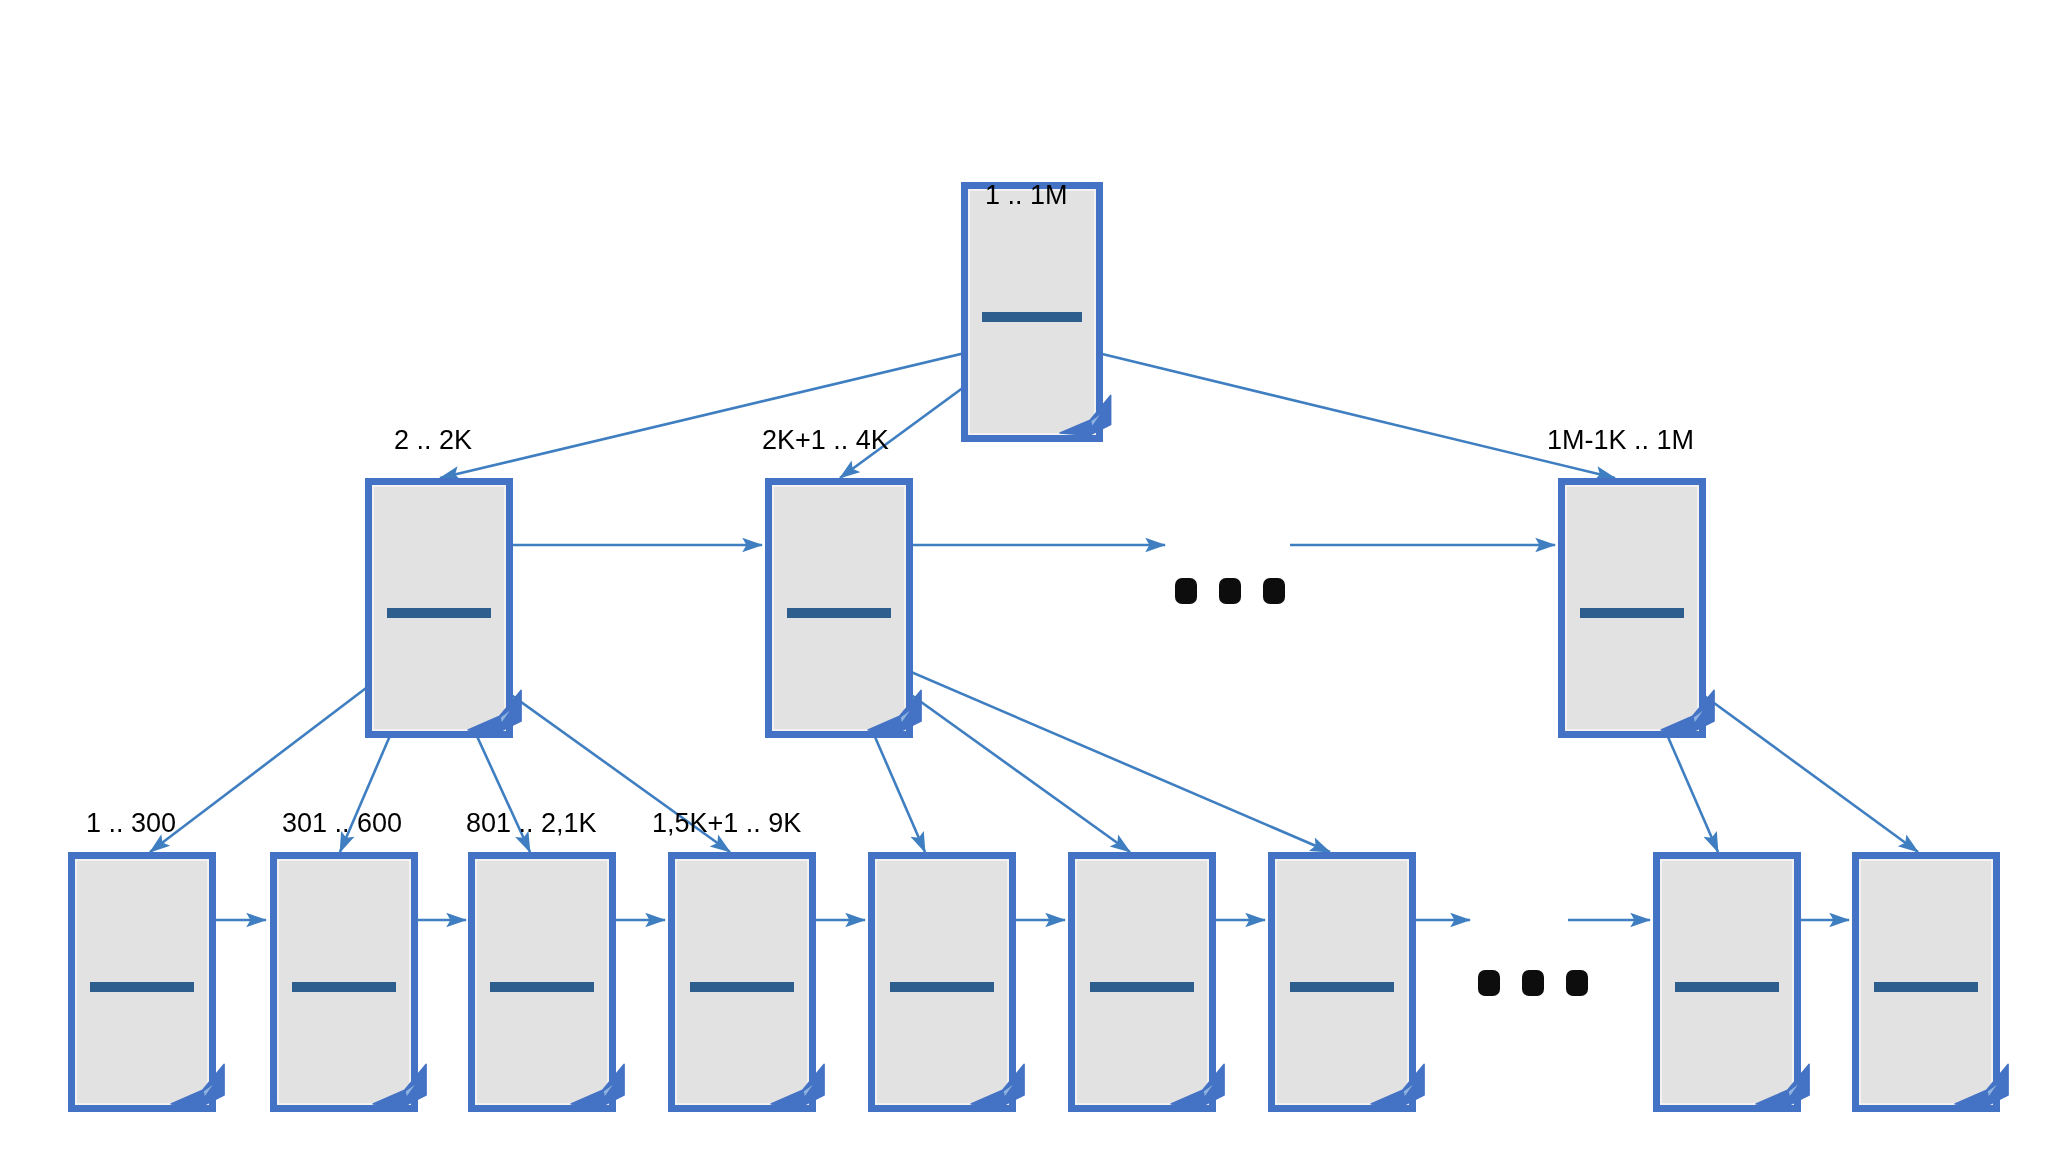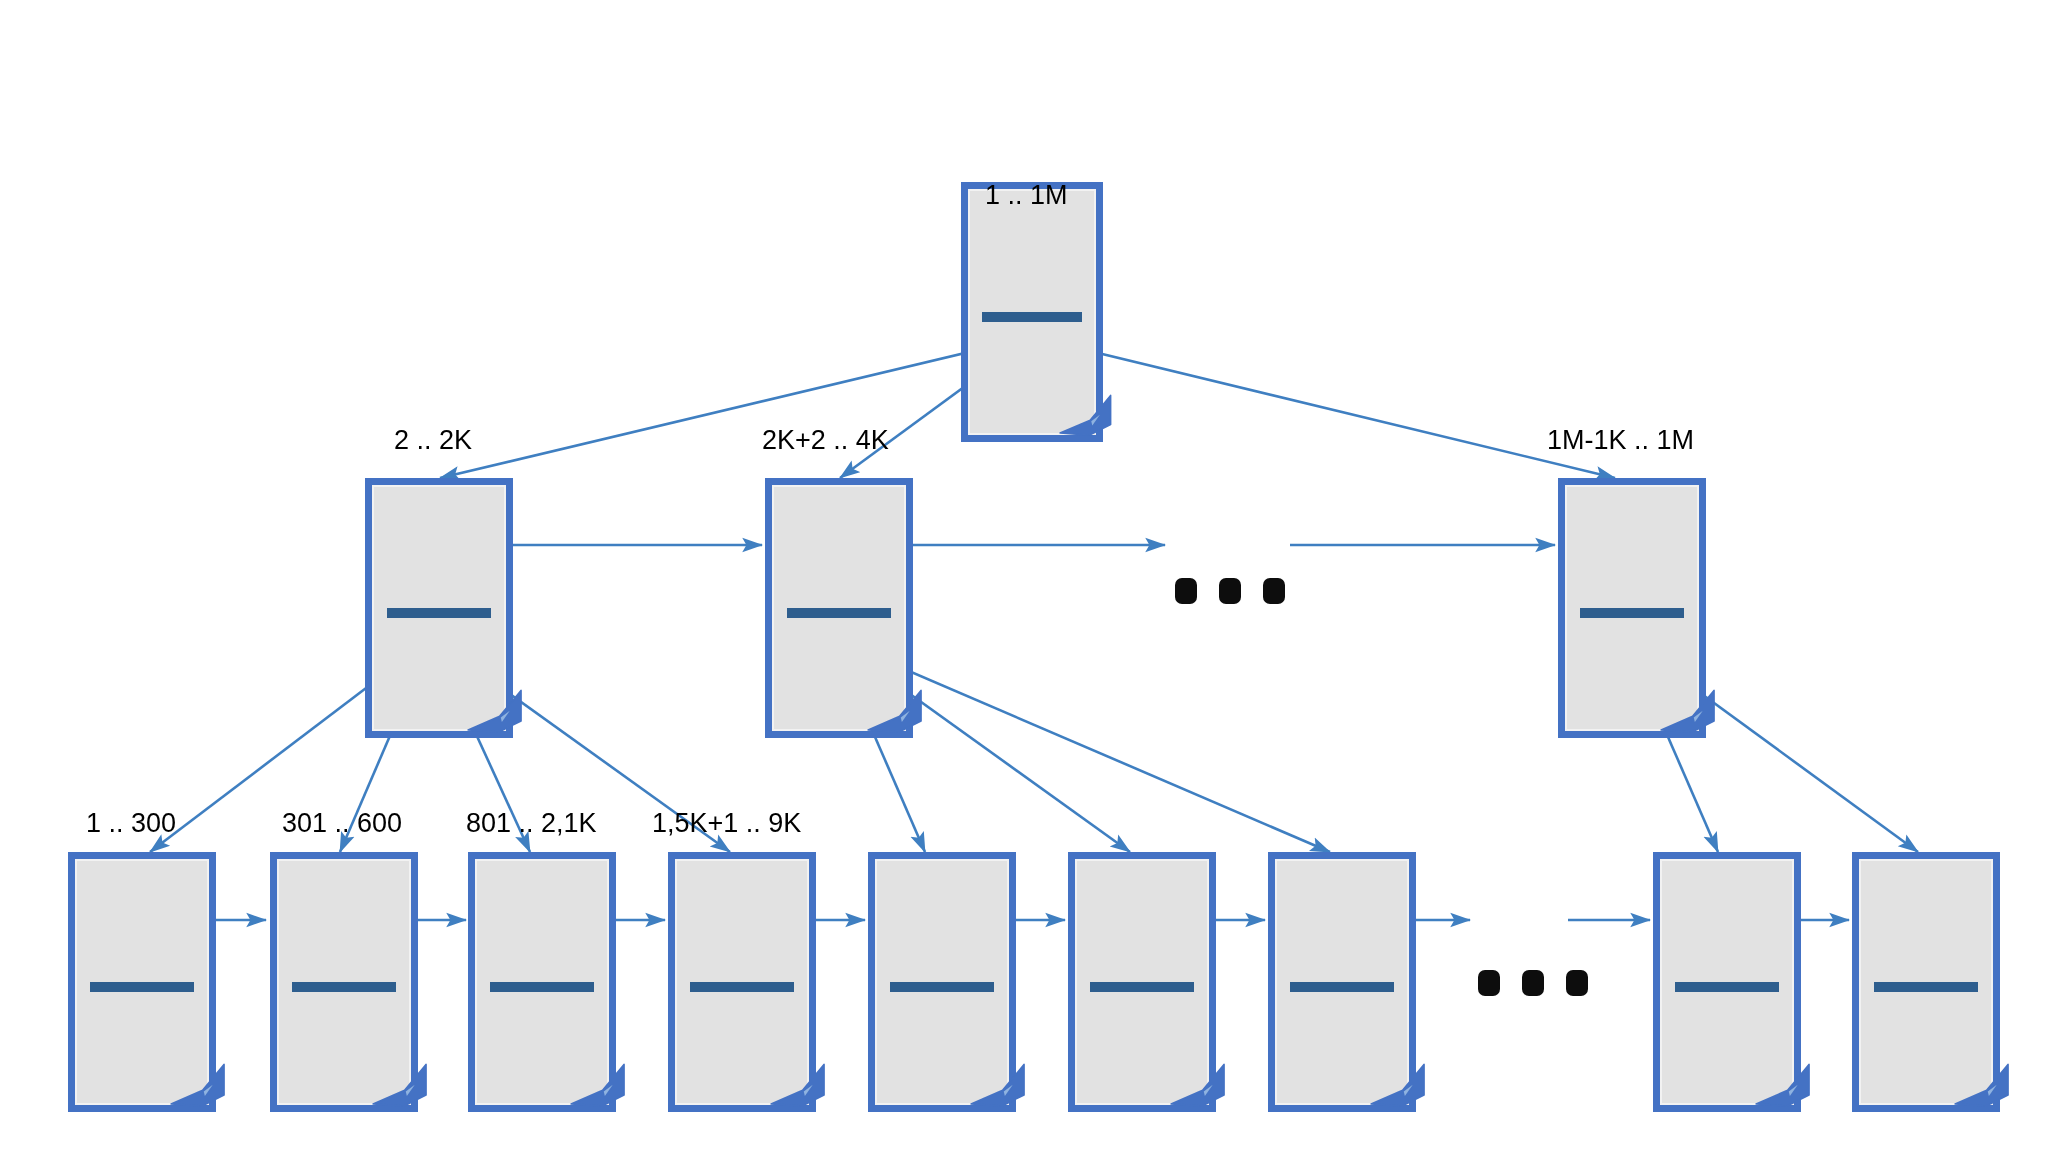--- a/index.html
+++ b/index.html
@@ -154,21 +154,21 @@
         <div class="bar" style="height: 12px;"></div>
         <div class="bar" style="height: 12px;"></div>
         <div class="bar" style="height: 12px;"></div>
         <div class="bar" style="height: 12px;"></div>
         <div class="bar" style="height: 12px;"></div>
         <svg class="fold" viewBox="0 0 100 80">
           <path d="M2,74 L58,50 L96,4 L96,58 L56,78 Z" fill="#4472C4" stroke="#4472C4" stroke-width="3" stroke-linejoin="round"></path>
           <path d="M60,52 L76,40 L62,60 Z" fill="#8FB3E0"></path>
         </svg>
       </div>
-      <div class="node-label" style="left: 762px; top: 427px;">2K+2 .. 4K</div>
+      <div class="node-label" style="left: 762px; top: 427px;">2K+1 .. 4K</div>
       <div class="doc" style="left: 1558px; top: 478px; width: 148px; height: 160px;">
         <div class="bar" style="height: 12px;"></div>
         <div class="bar" style="height: 12px;"></div>
         <div class="bar" style="height: 12px;"></div>
         <div class="bar" style="height: 12px;"></div>
         <div class="bar" style="height: 12px;"></div>
         <svg class="fold" viewBox="0 0 100 80">
           <path d="M2,74 L58,50 L96,4 L96,58 L56,78 Z" fill="#4472C4" stroke="#4472C4" stroke-width="3" stroke-linejoin="round"></path>
           <path d="M60,52 L76,40 L62,60 Z" fill="#8FB3E0"></path>
         </svg>

